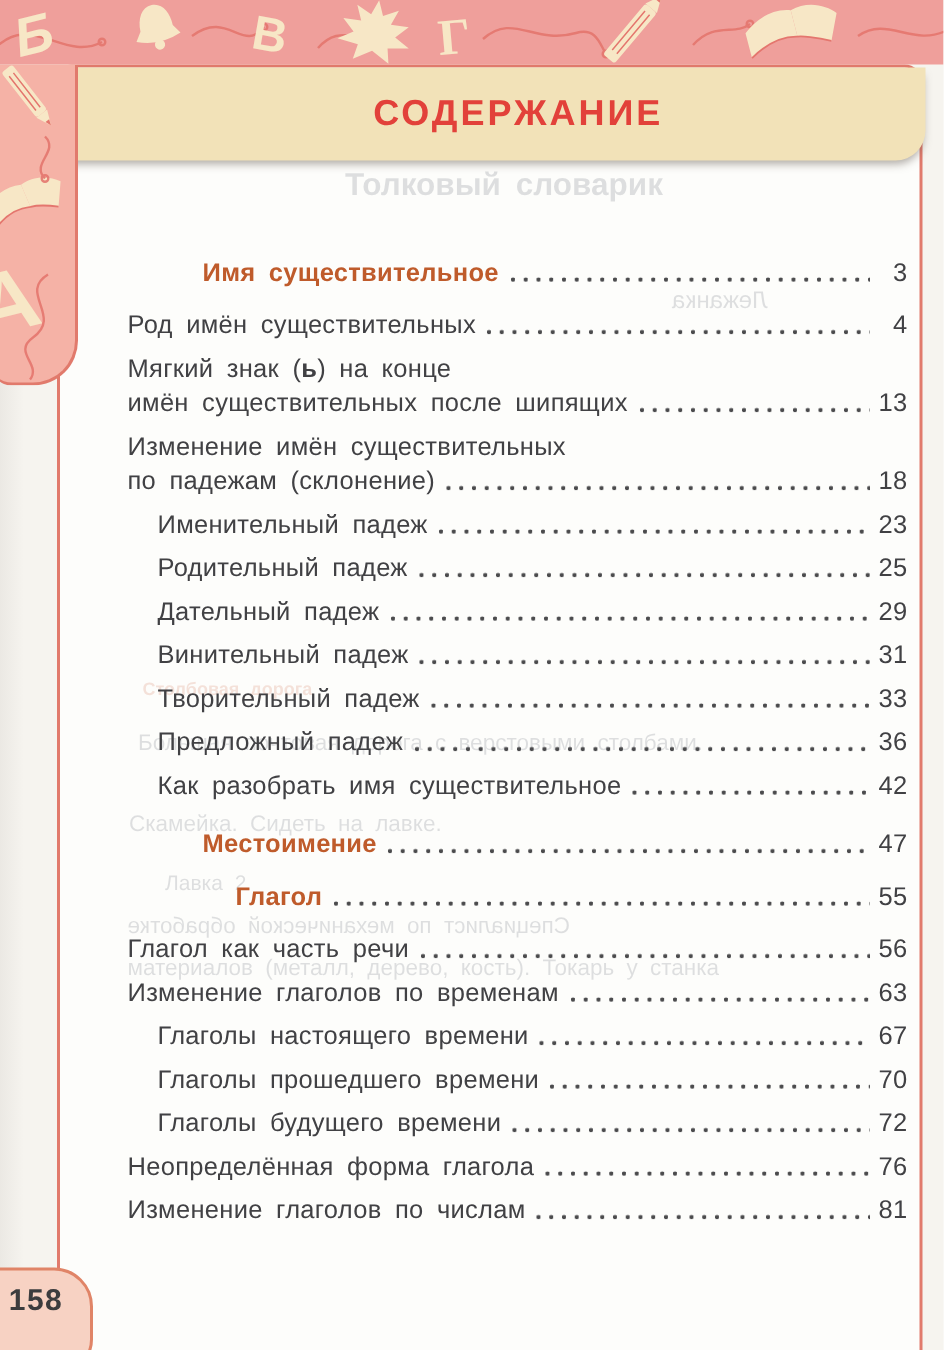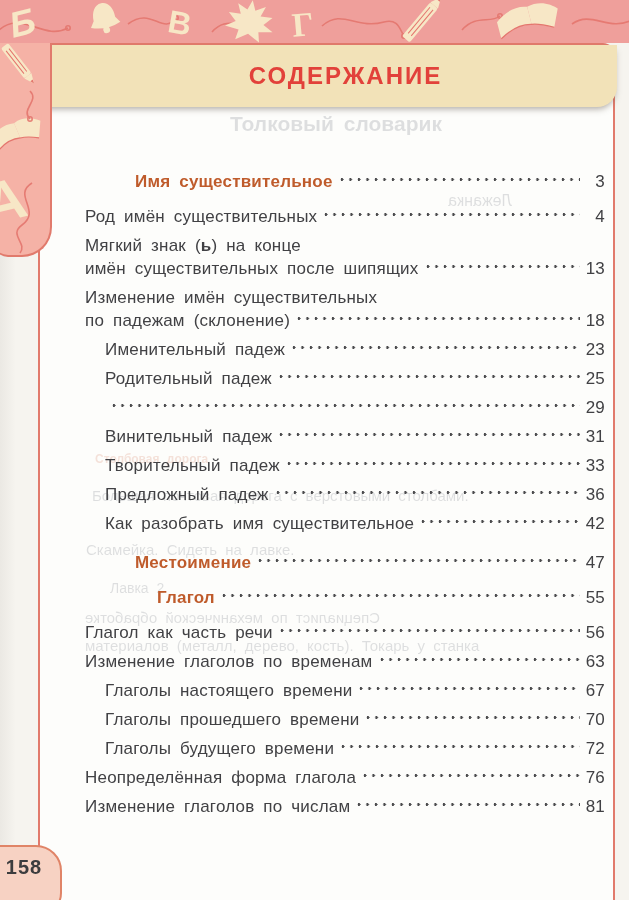--- a/index.html
+++ b/index.html
@@ -47,21 +47,21 @@
     position:absolute;left:0;top:0;width:16px;height:900px;z-index:2;
     background:linear-gradient(to right,rgba(60,50,45,.06),rgba(60,50,45,0));
     pointer-events:none;
   }
   
   .toc{
     position:absolute;left:85px;top:170px;width:520px;z-index:3;
     color:#414144;font-size:17px;
   }
   .row{margin-bottom:6px;line-height:23px;word-spacing:4px;letter-spacing:.2px;}
-  .row .lrow{display:flex;align-items:center;}
+  .row .lrow{display:flex;align-items:flex-end;}
   .row .l1{white-space:nowrap;}
   .row .label{white-space:nowrap;}
   .row .num{margin-left:3px;min-width:20px;text-align:right;}
   .dots{
     flex:1;height:5px;margin:0 2px 4px 7px;
     background-image:radial-gradient(circle at 2px 2.4px,#4b4b4d 1.25px,transparent 1.6px);
     background-size:8.5px 5px;background-repeat:repeat-x;
   }
   .row.section,.row.section2{margin-bottom:12px;}
   .row.section .label,.row.section2 .label{color:#bf5b2b;font-weight:700;}
@@ -205,20 +205,21 @@
     </div>
     <div class="row sub">
       <div class="lrow">
         <span class="label">Родительный  падеж</span>
         <span class="dots"></span>
         <span class="num">25</span>
       </div>
     </div>
     <div class="row sub">
       <div class="lrow">
+        <span class="label">Дательный  падеж</span>
         <span class="dots"></span>
         <span class="num">29</span>
       </div>
     </div>
     <div class="row sub">
       <div class="lrow">
         <span class="label">Винительный  падеж</span>
         <span class="dots"></span>
         <span class="num">31</span>
       </div>

